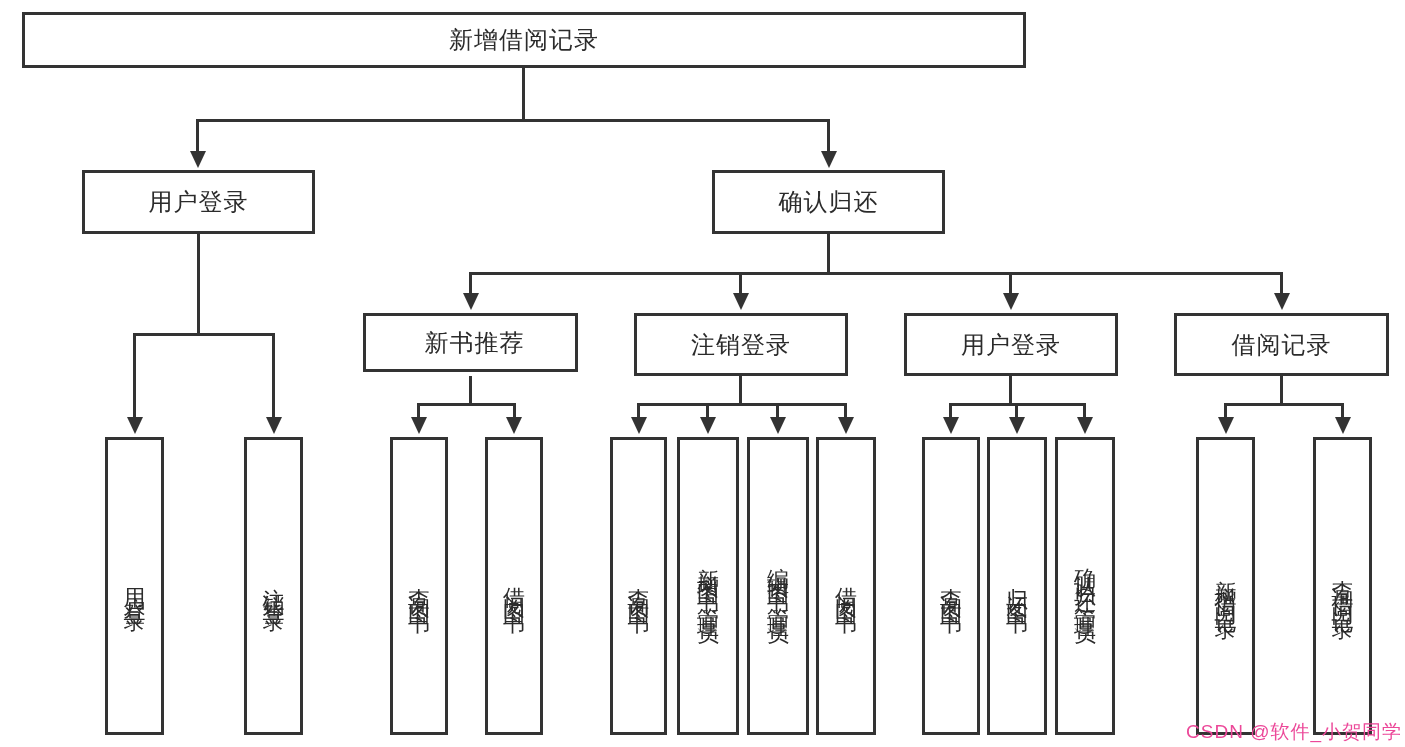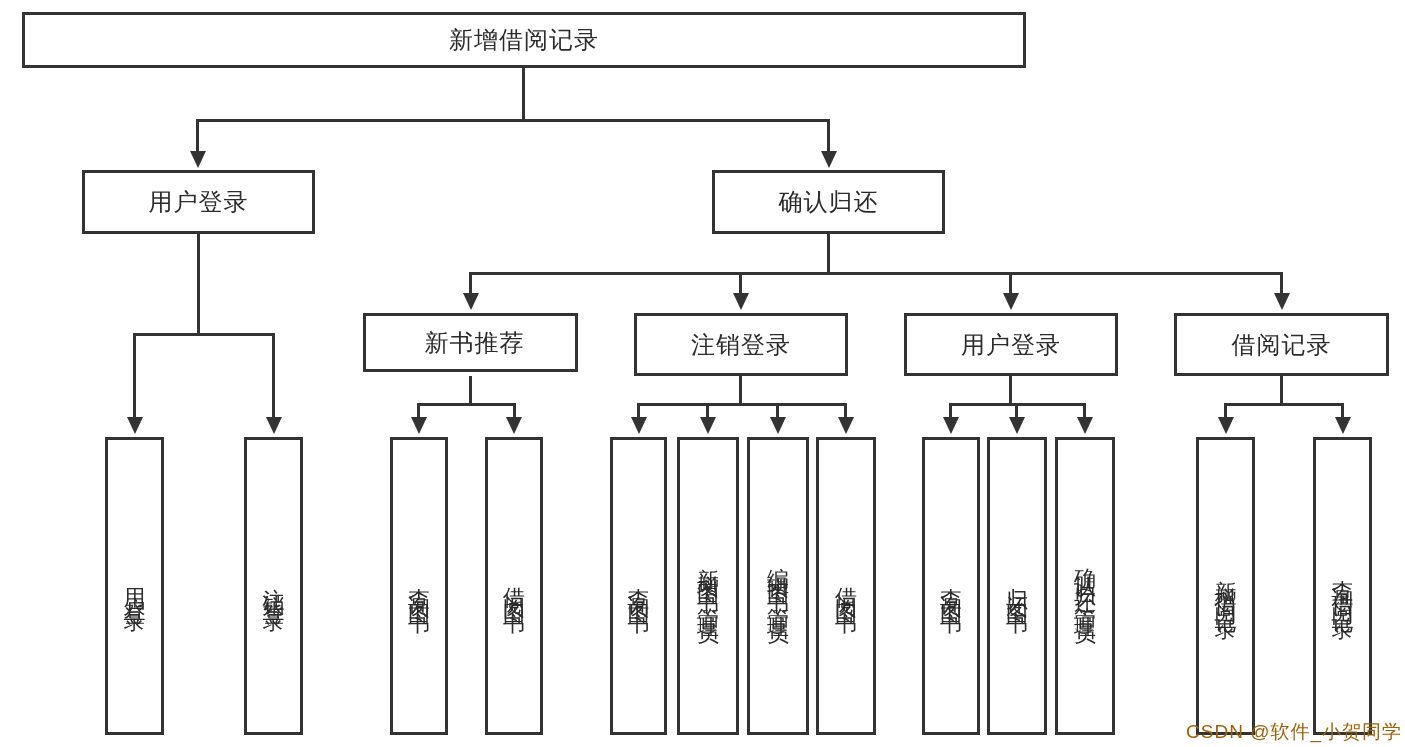--- a/index.html
+++ b/index.html
@@ -54,21 +54,21 @@
     height: 0;
     border-left: 8px solid transparent;
     border-right: 8px solid transparent;
     border-top: 17px solid #333333;
   }
   .watermark {
     position: absolute;
     top: 719px;
     right: 3px;
     font-size: 19px;
-    color: #a16207;
+    color: #ec4899;
     letter-spacing: 1px;
     white-space: nowrap;
   }
 </style>
 </head>
 <body>
 
 <div class="stage">
 
   <div class="box" style="left:22px; top:12px; width:1004px; height:56px;">

